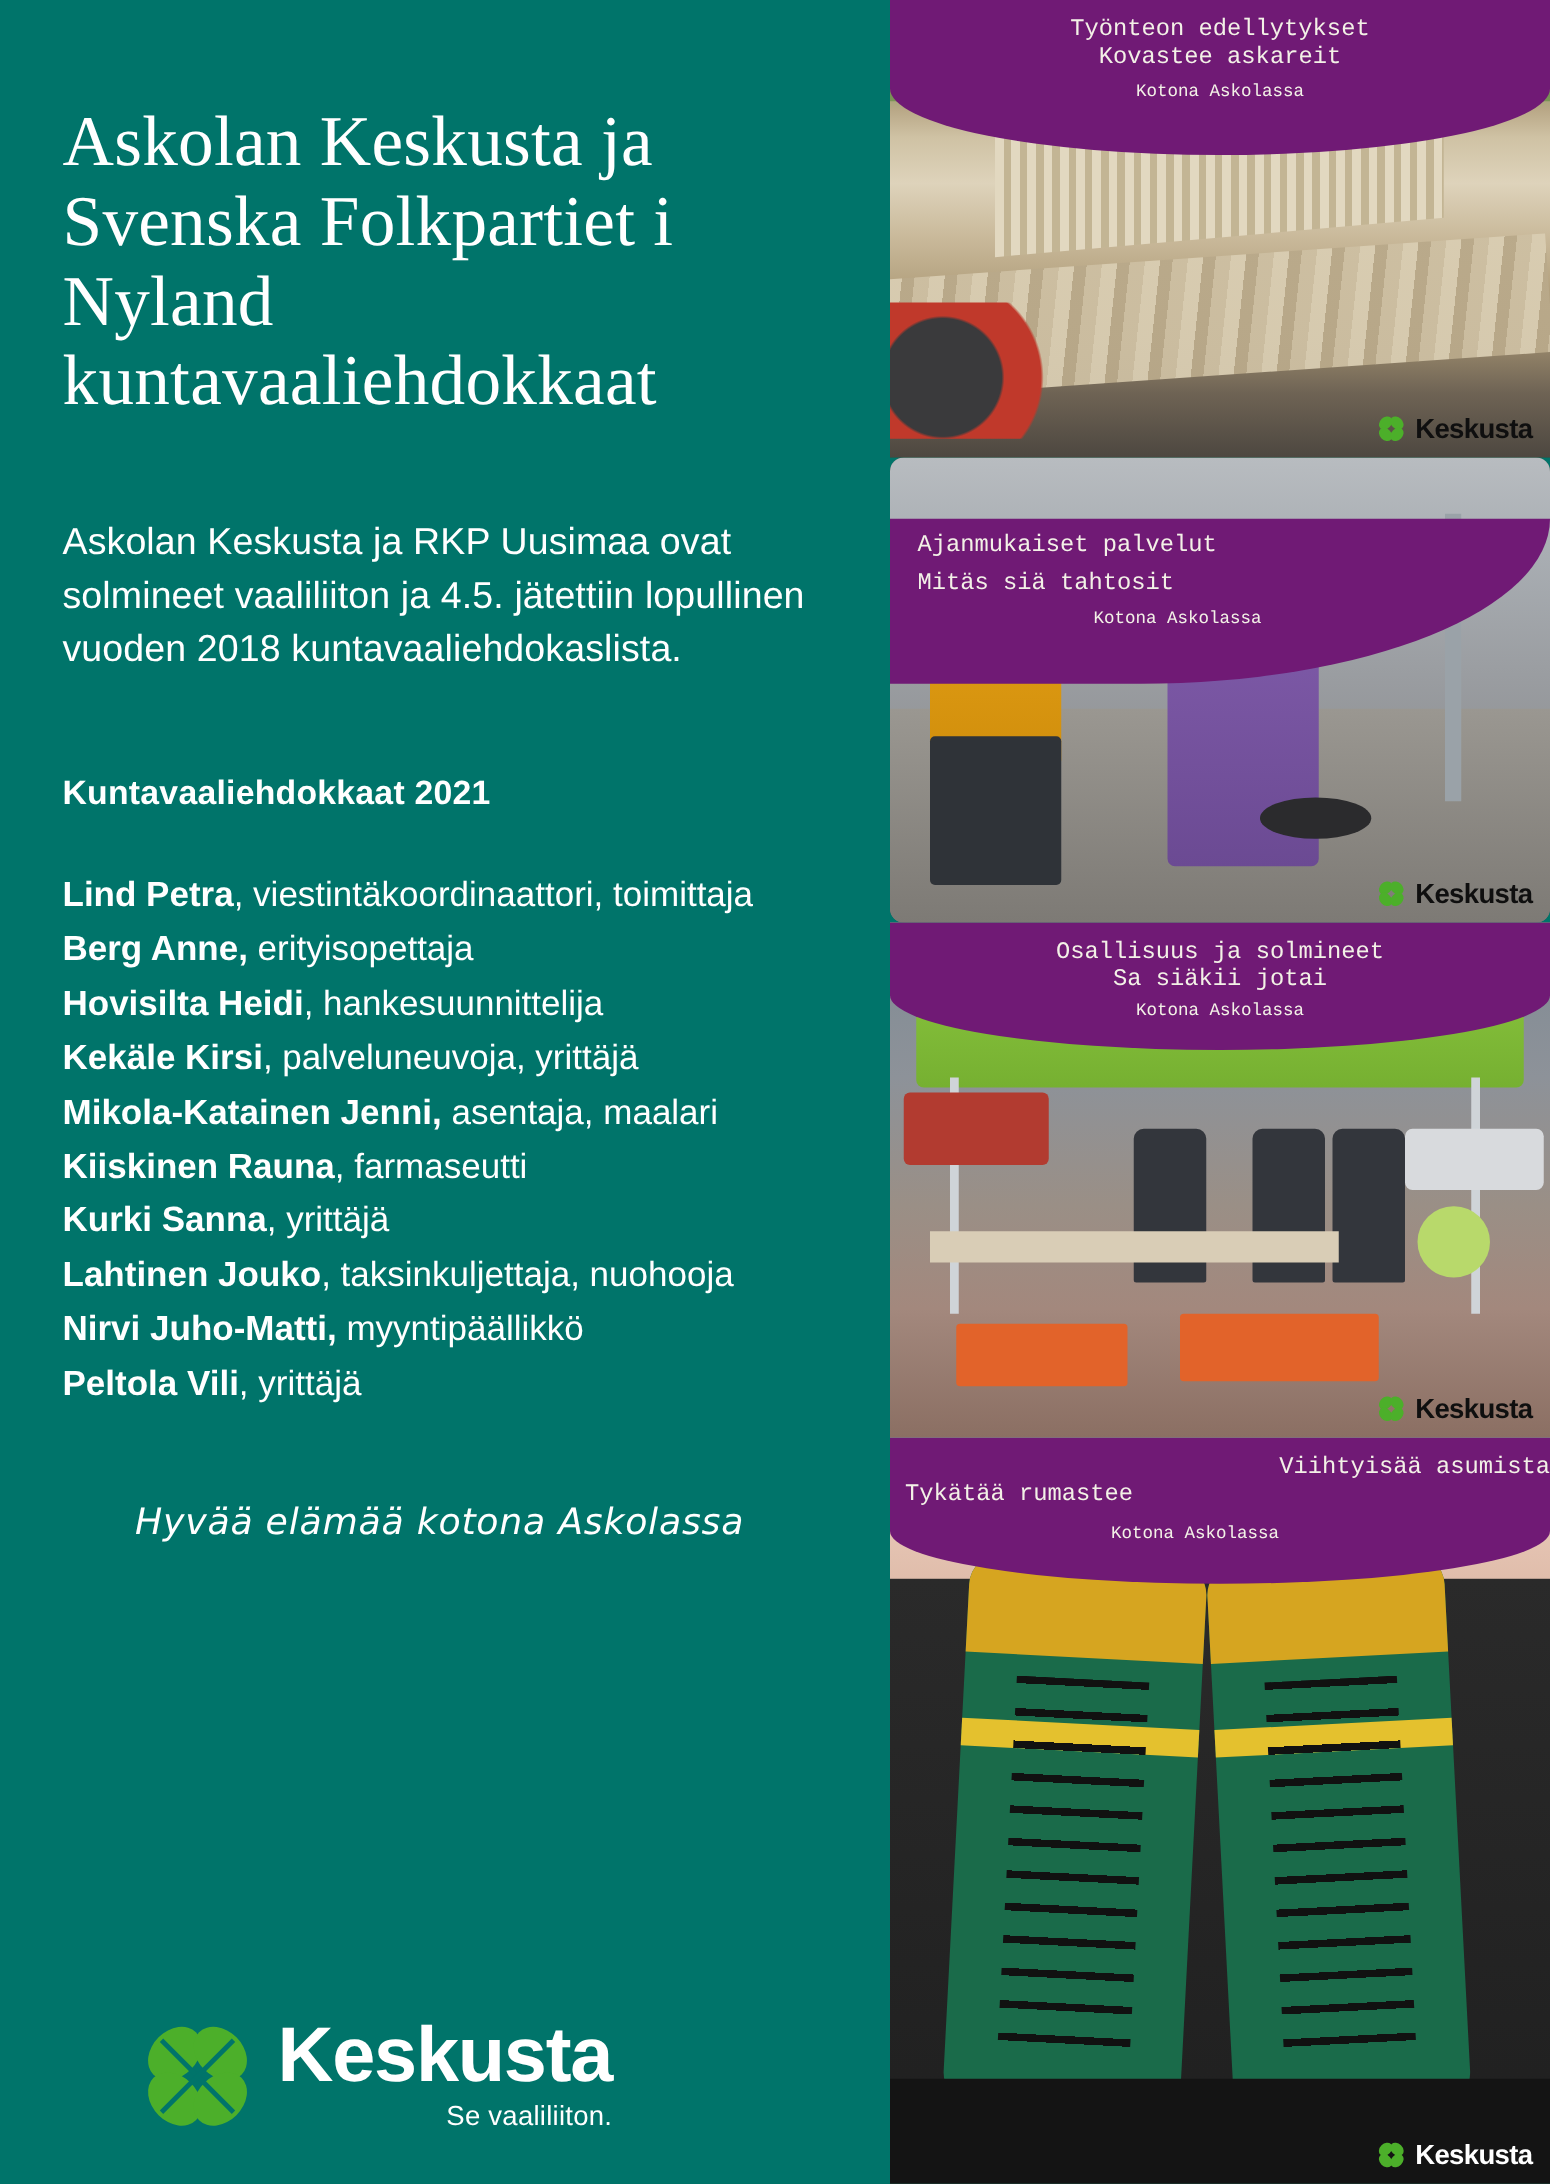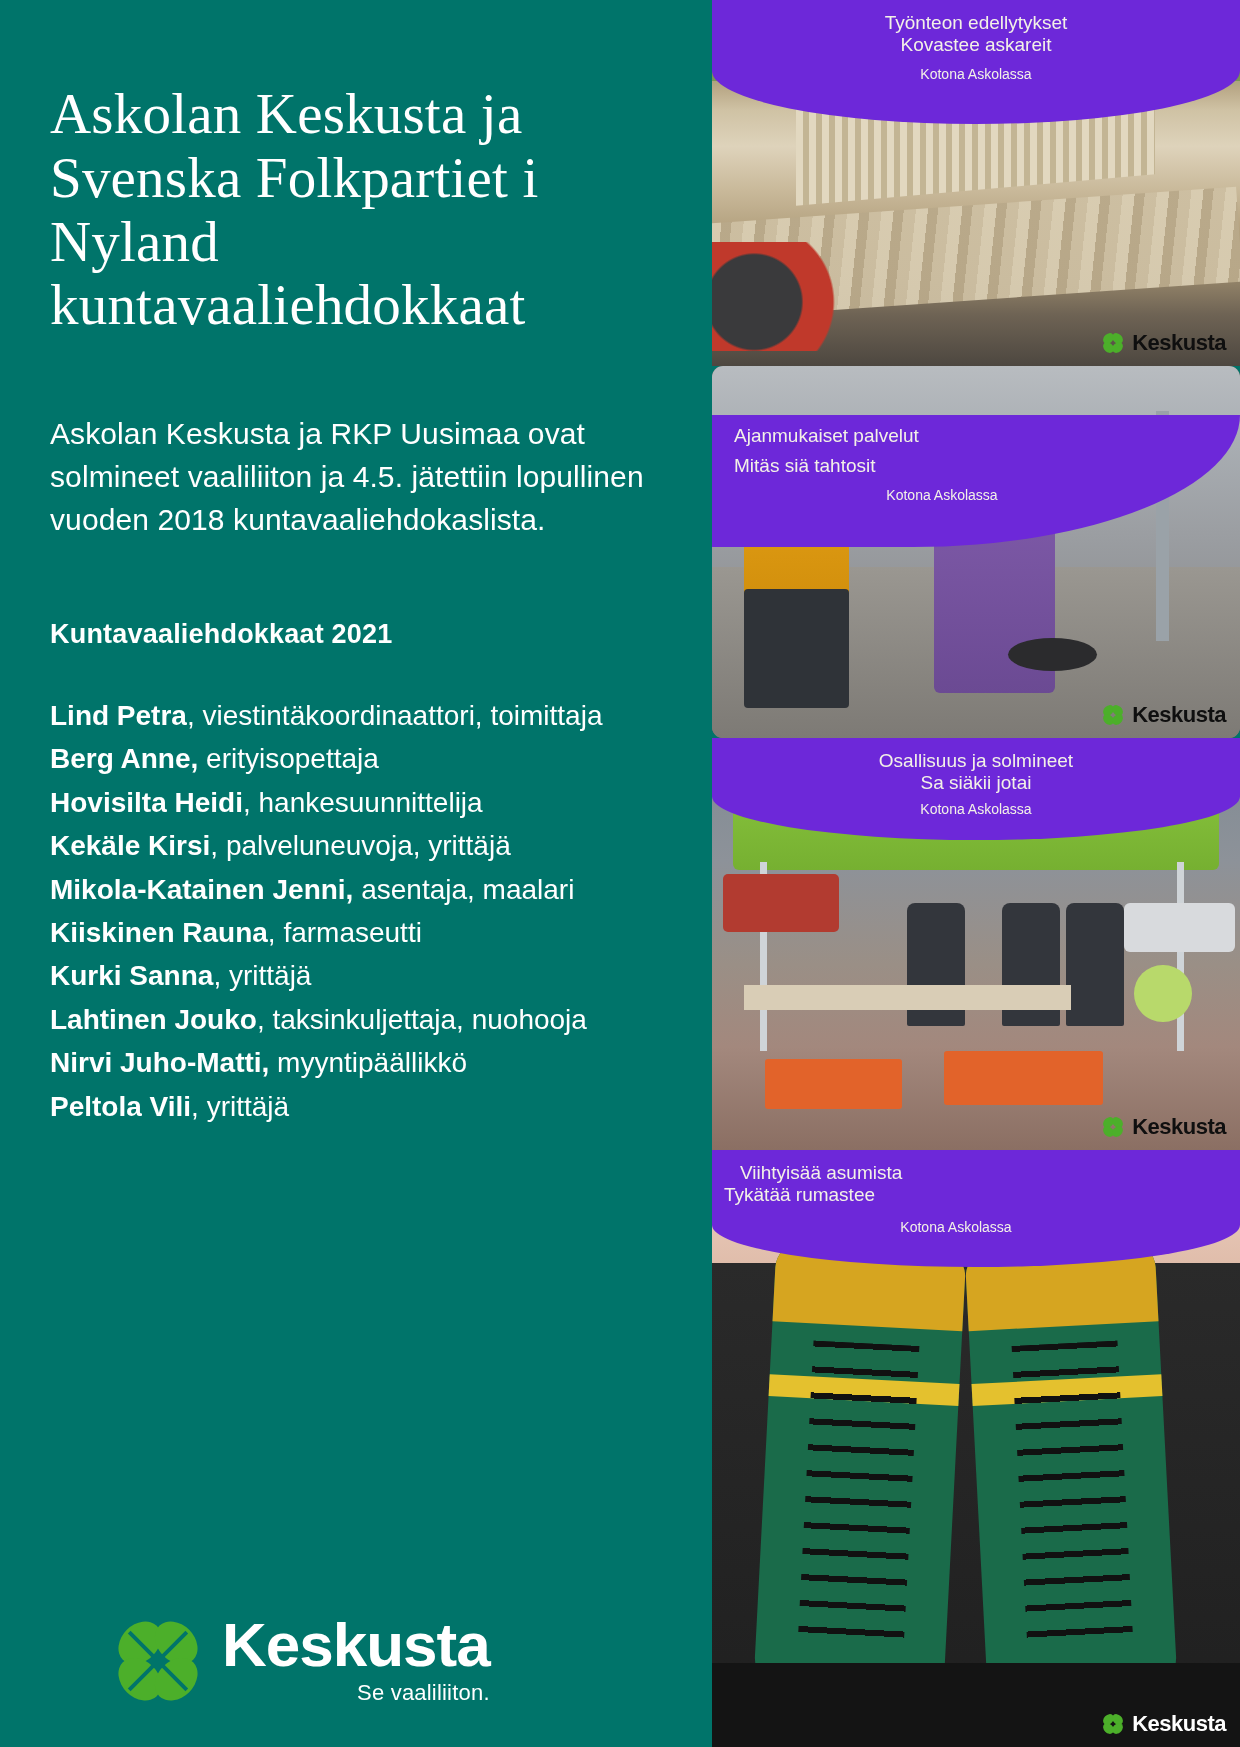--- a/index.html
+++ b/index.html
@@ -85,23 +85,23 @@
     color:#ffffff;font-size:22px;font-weight:400;
     text-align:right;margin-top:6px;letter-spacing:.2px;
   }
 
   
   .right{position:absolute;left:712px;top:0;width:528px;height:1747px;}
   .card{position:absolute;left:0;width:528px;overflow:hidden;background:#3a4a3a;}
   .card .photo{position:absolute;inset:0;}
   .overlay{
     position:absolute;left:0;right:0;
-    background:#6d28d9;
+    background:#701a75;
     color:#f3f1e7;
-    font-family:Liberation Sans, sans-serif;
+    font-family:Liberation Mono, monospace;
   }
   .ov-top{top:0;height:112px;border-bottom-left-radius:100% 86%;border-bottom-right-radius:100% 86%;}
   .ov-left{top:0;height:122px;border-bottom-right-radius:62% 100%;}
   .ov-t1{font-size:19px;line-height:1.18;margin:0;}
   .ov-t2{font-size:19px;line-height:1.18;margin:0;}
   .ov-sub{font-size:14px;margin:0;padding-top:9px;}
   .ov-center{text-align:center;padding-top:12px;}
   .ov-leftpad{text-align:left;padding:10px 0 0 22px;}
 
   .badge{
@@ -209,20 +209,21 @@
       <li><span class="nm">Hovisilta Heidi</span><span>,</span><span> hankesuunnittelija</span></li>
       <li><span class="nm">Kekäle Kirsi</span><span>,</span><span> palveluneuvoja, yrittäjä</span></li>
       <li><span class="nm">Mikola-Katainen Jenni,</span><span></span><span> asentaja, maalari</span></li>
       <li><span class="nm">Kiiskinen Rauna</span><span>,</span><span> farmaseutti</span></li>
       <li><span class="nm">Kurki Sanna</span><span>,</span><span> yrittäjä</span></li>
       <li><span class="nm">Lahtinen Jouko</span><span>,</span><span> taksinkuljettaja, nuohooja</span></li>
       <li><span class="nm">Nirvi Juho-Matti,</span><span></span><span> myyntipäällikkö</span></li>
       <li><span class="nm">Peltola Vili</span><span>,</span><span> yrittäjä</span></li>
     </ul>
 
+    <p class="slogan">Hyvää elämää kotona Askolassa</p>
   </div>
 
   <div class="logo">
     <svg class="clover" viewBox="0 0 100 100">
       <g fill="#4caf2a">
         <ellipse cx="31" cy="31" rx="25" ry="19" transform="rotate(-45 31 31)"></ellipse>
         <ellipse cx="69" cy="31" rx="25" ry="19" transform="rotate(45 69 31)"></ellipse>
         <ellipse cx="31" cy="69" rx="25" ry="19" transform="rotate(45 31 69)"></ellipse>
         <ellipse cx="69" cy="69" rx="25" ry="19" transform="rotate(-45 69 69)"></ellipse>
       </g>
@@ -334,21 +335,21 @@
           <div class="cable"></div>
         </div>
         <div class="sock s2">
           <div class="toe"></div>
           <div class="stripe" style="top:30%;"></div>
           <div class="cable"></div>
         </div>
         <div class="dark"></div>
       </div>
       <div class="overlay ov-top ov-center" style="height:105px;border-bottom-left-radius:100% 72%;border-bottom-right-radius:100% 72%;">
-        <p class="ov-t1" style="text-align:left;padding-left:28px;">Viihtyisää asumista</p>
+        <p class="ov-t1" style="text-align:right;padding-left:12px;">Viihtyisää asumista</p>
         <p class="ov-t2" style="text-align:left;padding-left:12px;">Tykätää rumastee</p>
         <p class="ov-sub" style="padding-top:12px;padding-right:40px;">Kotona Askolassa</p>
       </div>
       <div class="badge" style="right:14px;bottom:10px;color:#ffffff;">
         <svg class="bclover" viewBox="0 0 100 100">
           <g fill="#4caf2a">
             <ellipse cx="31" cy="31" rx="25" ry="19" transform="rotate(-45 31 31)"></ellipse>
             <ellipse cx="69" cy="31" rx="25" ry="19" transform="rotate(45 69 31)"></ellipse>
             <ellipse cx="31" cy="69" rx="25" ry="19" transform="rotate(45 31 69)"></ellipse>
             <ellipse cx="69" cy="69" rx="25" ry="19" transform="rotate(-45 69 69)"></ellipse>

